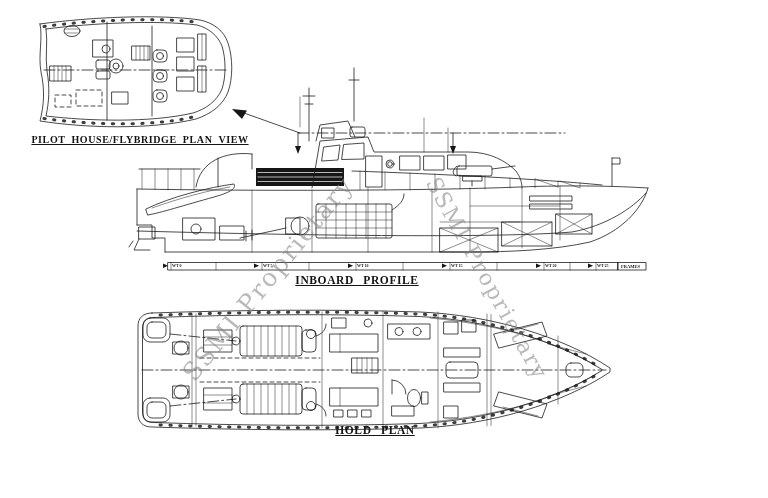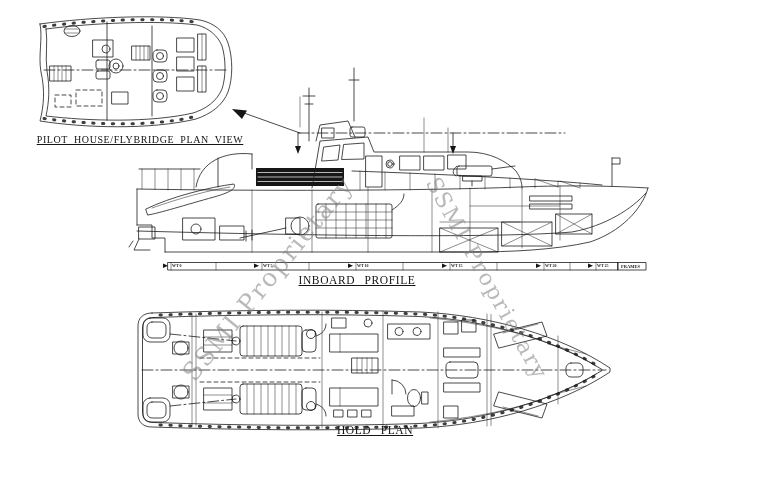--- a/index.html
+++ b/index.html
@@ -9,21 +9,21 @@
   svg{position:absolute;left:0;top:0;}
   svg *{vector-effect:non-scaling-stroke;}
   .lw path,.lw line,.lw rect,.lw circle,.lw ellipse,.lw polyline,.lw polygon{
       fill:none;stroke:#1c1c1c;stroke-width:.8;stroke-linecap:round;stroke-linejoin:round;}
   .lw .thin{stroke-width:.5;}
   .lw .solid{fill:#161616;stroke:none;}
   .lw .wline{stroke:#ffffff;stroke-width:.7;}
   .lw .dash{stroke-dasharray:4 3;}
   .lw .dashdot{stroke-dasharray:11 3 2 3;}
   .lw .comb{stroke-width:3;stroke-dasharray:1.3 8.5;opacity:.85;}
-  .label{position:absolute;color:#141414;font-weight:400;letter-spacing:.6px;
+  .label{position:absolute;color:#141414;font-weight:700;letter-spacing:.6px;
          text-decoration:underline;white-space:nowrap;transform:translateX(-50%);}
   .label-inset{font-size:10px;word-spacing:3px;}
   .label-main{font-size:11.5px;word-spacing:6px;}
   .tick-label{position:absolute;font-size:4px;font-weight:700;color:#1c1c1c;
               letter-spacing:0;white-space:nowrap;}
   .frames-label{position:absolute;font-size:4.5px;font-weight:700;color:#1c1c1c;}
   .watermark{position:absolute;color:rgba(128,128,128,.55);font-family:"DejaVu Serif", serif;
              letter-spacing:2px;white-space:nowrap;pointer-events:none;text-align:center;}
   .wm1{left:128px;top:264px;width:280px;font-size:25px;transform:rotate(-51deg);}
   .wm2{left:362px;top:266px;width:250px;font-size:22px;transform:rotate(61deg);}

